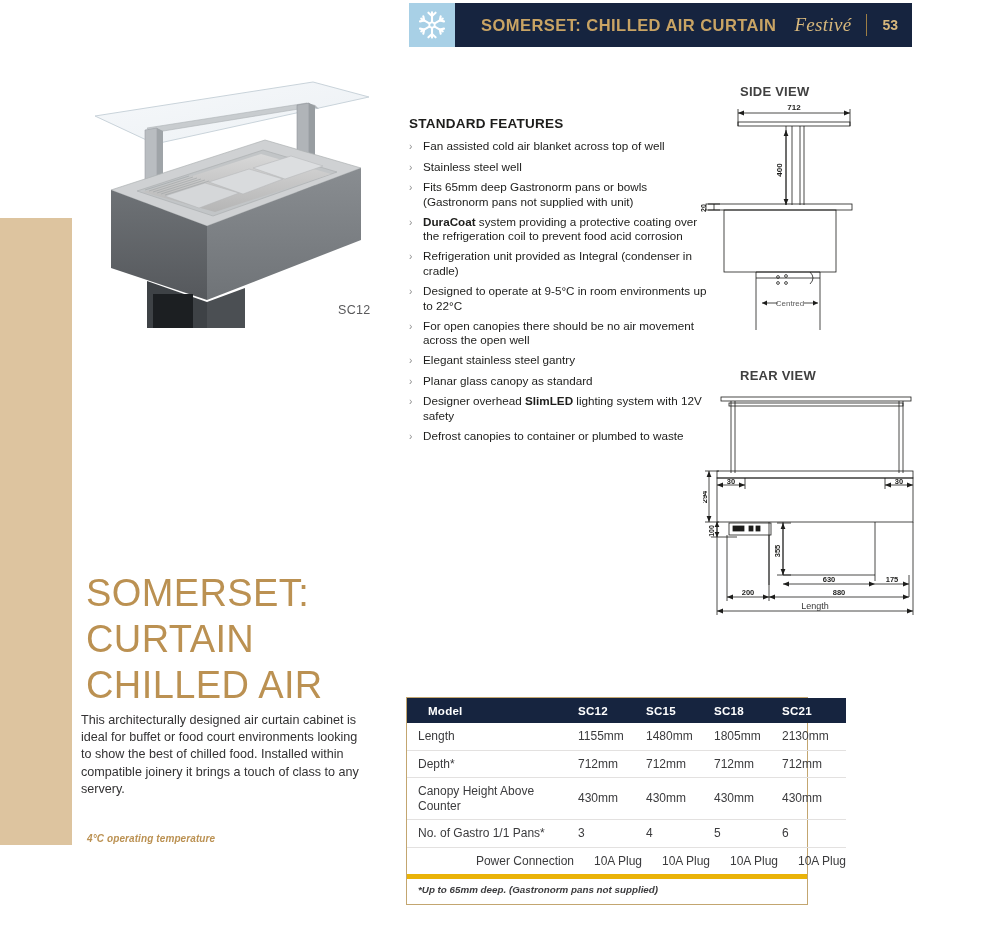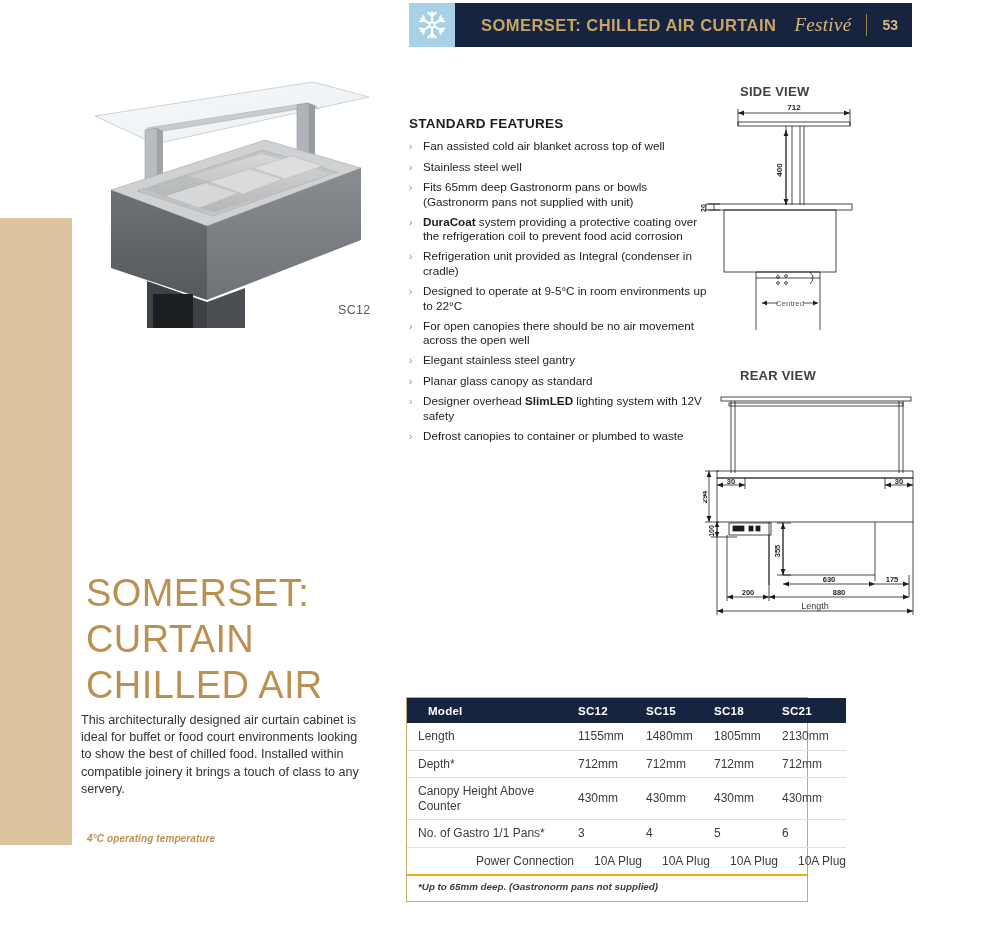--- a/index.html
+++ b/index.html
@@ -121,21 +121,21 @@
   thead th.c0{width:146px;}
   thead th.cx{width:64px;padding-left:4px;}
   tbody td{
     font-size:12px;color:#3b3b3d;border-bottom:1px solid #e3e1e0;
     padding:6px 0 6px 11px;vertical-align:middle;line-height:14.5px;
   }
   tbody td.cx{padding-left:4px;}
   tbody tr:last-child td{border-bottom:none;text-align:right;}
   .tbl-note{
     font-size:9.8px;font-weight:bold;font-style:italic;color:#3b3b3d;
-    padding:5px 0 9px 11px;border-top:2px solid #eab308;
+    padding:5px 0 9px 11px;border-top:5px solid #eab308;
   }
 </style>
 </head>
 <body>
 
 <div class="page">
 
   <div class="beige-strip"></div>
 
   <div class="header">

